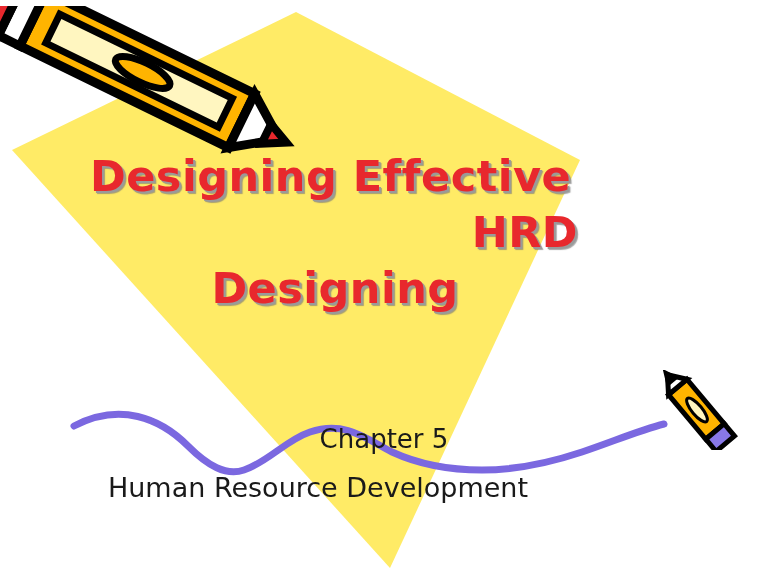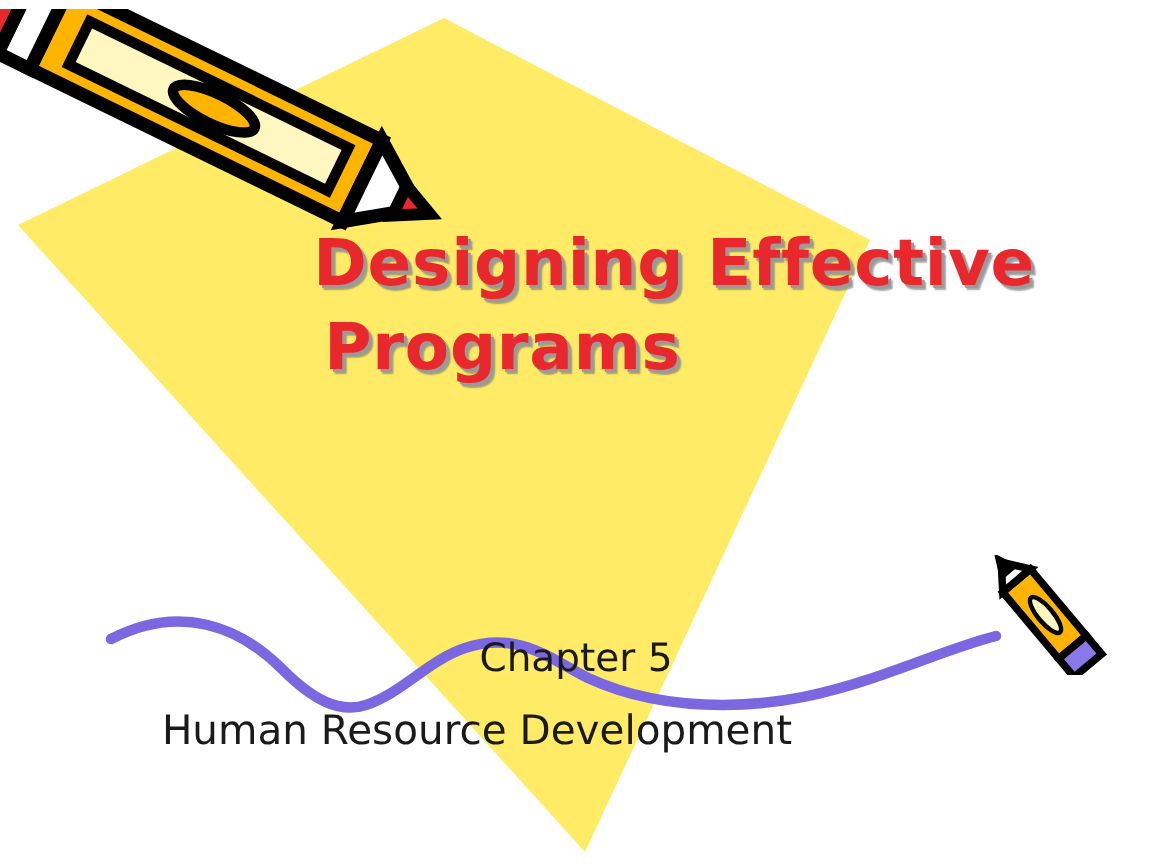--- a/index.html
+++ b/index.html
@@ -68,21 +68,21 @@
     font-size: 43px;
     font-weight: bold;
     line-height: 56px;
     color: #e8282d;
     letter-spacing: 0.5px;
     text-shadow:
        2px 2px 0 #9a9a9a,
        3px 3px 1px rgba(120,120,120,0.65);
     white-space: pre;
   }
-  .title-line.l1 { text-align: right; }
+  .title-line.l1 { text-align: left; }
   .title-line.l2 { text-align: right; padding-right: 112px; }
   .title-line.l3 { text-align: center; padding-right: 110px; }
 
   .subtitle {
     position: absolute;
     left: 0;
     top: 382px;
     width: 768px;
     text-align: center;
     font-family: "DejaVu Sans", sans-serif;
@@ -135,20 +135,21 @@
       <path d="M14,35 L2,40 L14,46 Z" fill="#000000" stroke="#000000" stroke-width="3"></path>
     </g>
   </svg>
 
   <svg class="wave" viewBox="0 0 768 576">
     <path d="M74,426 C120,402 160,418 188,446 C208,466 226,476 244,470 C268,462 286,440 310,432 C346,420 368,440 392,452 C418,464 448,470 482,470 C520,470 552,462 582,452 C612,442 640,430 664,424" fill="none" stroke="#7b68e0" stroke-width="7" stroke-linecap="round"></path>
   </svg>
 
   <div class="title-block">
     <div class="title-line l1">Designing Effective</div>
-    <div class="title-line l3">Programs</div>
+    <div class="title-line l2">HRD</div>
+    <div class="title-line l3">Designing</div>
   </div>
 
   <div class="subtitle">Chapter 5</div>
 
   <div class="footer">Human Resource Development</div>
 
 </div>
 
 </body></html>

